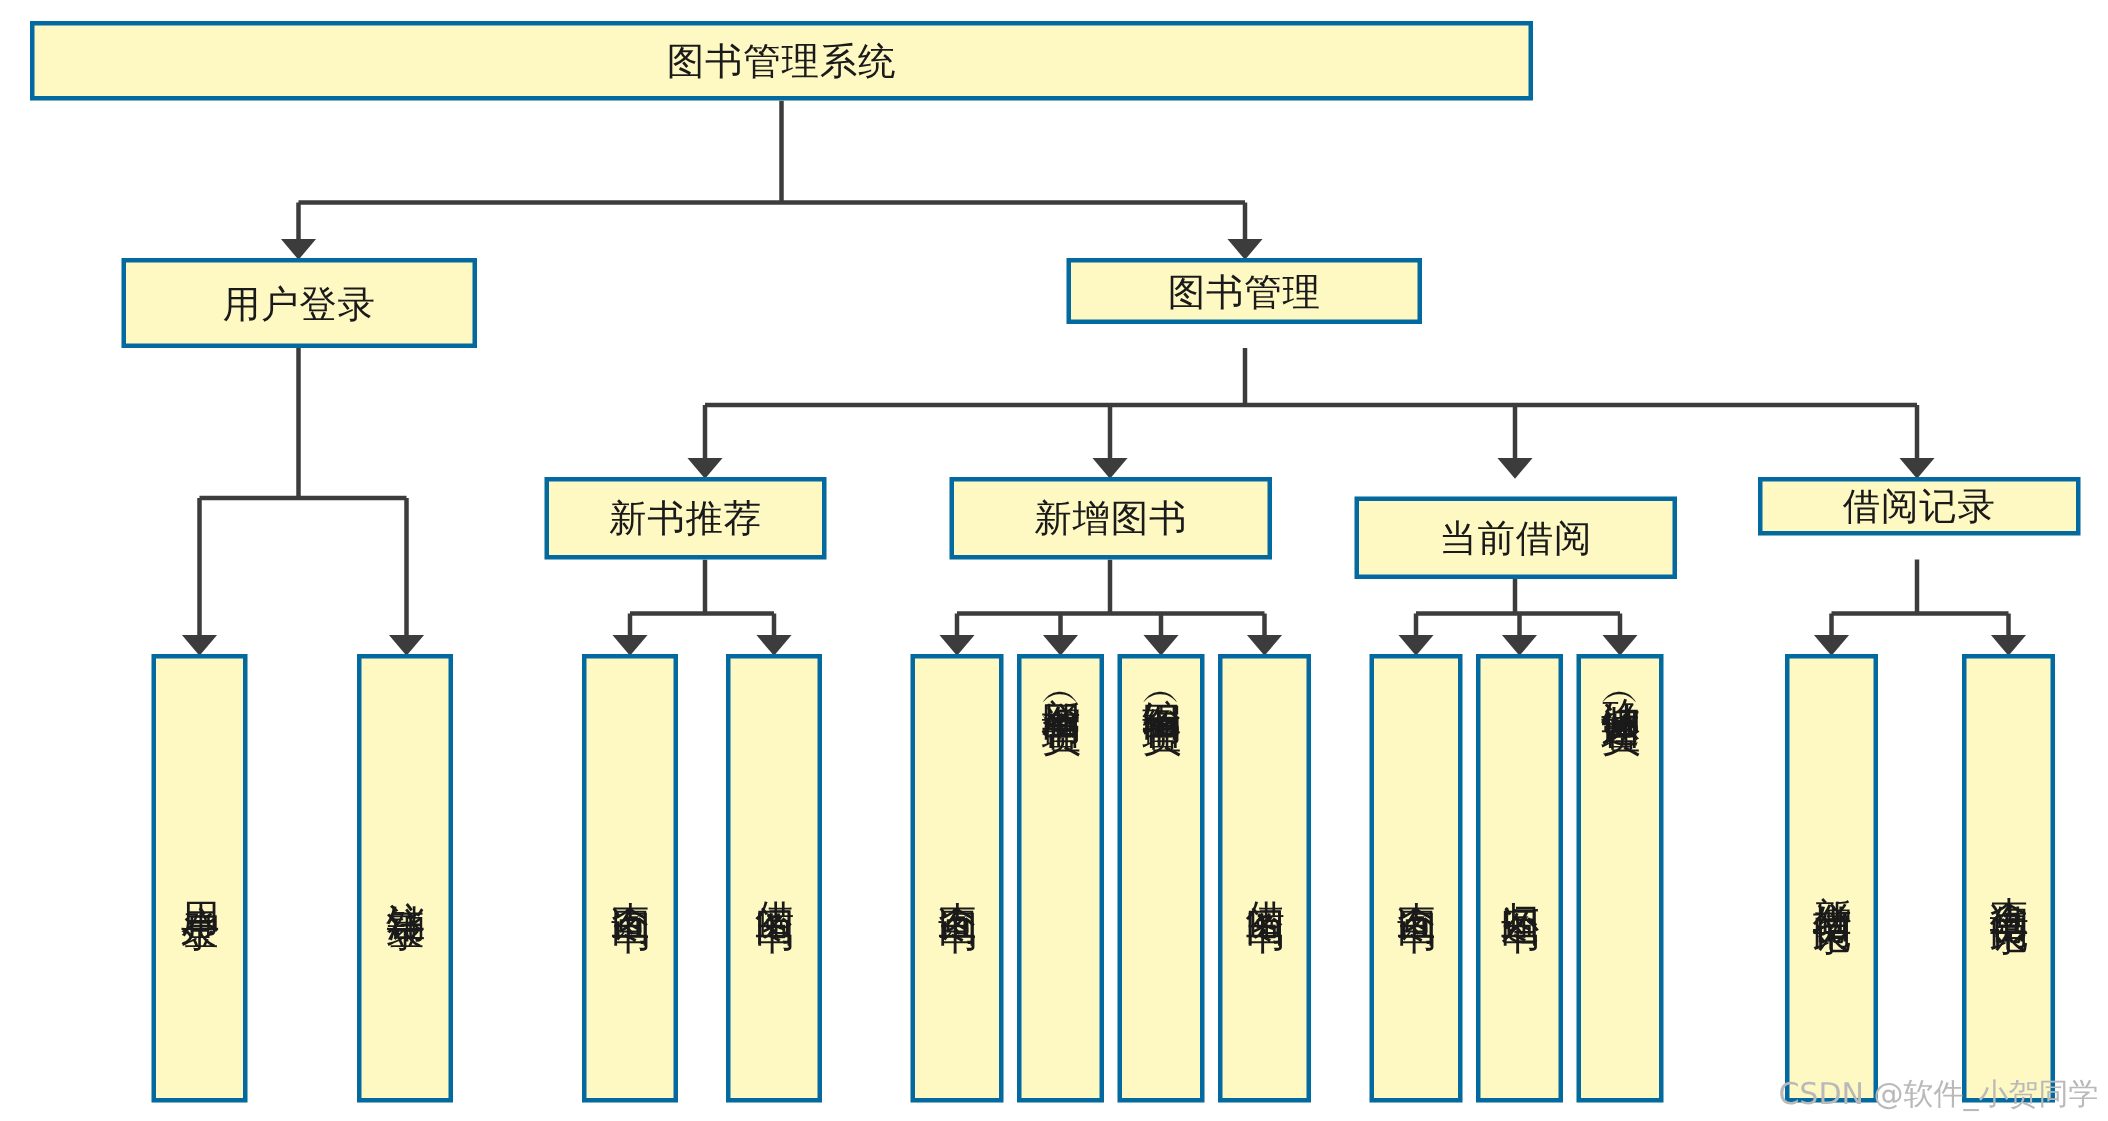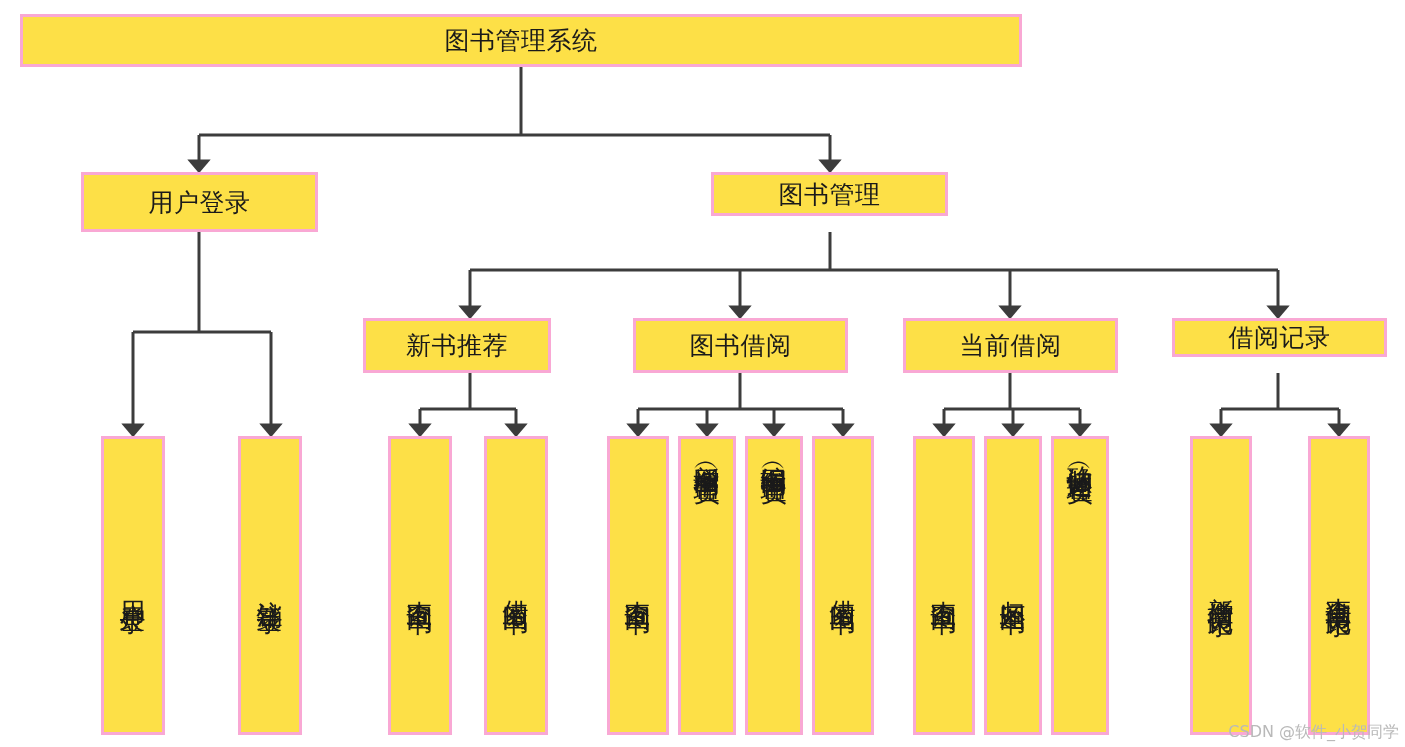--- a/index.html
+++ b/index.html
@@ -20,22 +20,22 @@
   svg.wires {
     position: absolute;
     left: 0;
     top: 0;
     width: 1405px;
     height: 747px;
   }
   .node {
     position: absolute;
     box-sizing: border-box;
-    border: 3px solid #f9a8d4;
-    background: #fde047;
+    border: 3px solid #0369a1;
+    background: #fef9c3;
     display: flex;
     align-items: center;
     justify-content: center;
     color: #1a1a1a;
   }
   .node-label {
     display: block;
     line-height: 1.08;
     letter-spacing: 0.5px;
   }
@@ -58,21 +58,21 @@
     align-items: center;
     padding-top: 0;
   }
   .node.vert.tall .node-label {
     letter-spacing: 2px;
   }
   #watermark {
     position: absolute;
     right: 6px;
     bottom: 4px;
-    font-size: 16px;
+    font-size: 20px;
     color: #b9b9b9;
     white-space: nowrap;
     pointer-events: none;
     font-family: "DejaVu Sans", "Liberation Sans", sans-serif;
   }
 </style>
 </head>
 <body>
 
 <div id="canvas">
@@ -136,23 +136,23 @@
     <span class="node-label">用户登录</span>
   </div>
   <div class="node horiz" style="left:711px; top:172px; width:237px; height:44px;">
     <span class="node-label">图书管理</span>
   </div>
 
   <div class="node horiz" style="left:363px; top:318px; width:188px; height:55px;">
     <span class="node-label">新书推荐</span>
   </div>
   <div class="node horiz" style="left:633px; top:318px; width:215px; height:55px;">
-    <span class="node-label">图书借阅</span>
-  </div>
-  <div class="node horiz" style="left:903px; top:318px; width:215px; height:55px;">
+    <span class="node-label">新增图书</span>
+  </div>
+  <div class="node horiz" style="left:903px; top:331px; width:215px; height:55px;">
     <span class="node-label">当前借阅</span>
   </div>
   <div class="node horiz" style="left:1172px; top:318px; width:215px; height:39px;">
     <span class="node-label">借阅记录</span>
   </div>
 
   <div class="node vert fill" style="left:101px; top:436px; width:64px; height:299px;">
     <span class="node-label">用户登录</span>
   </div>
   <div class="node vert fill" style="left:238px; top:436px; width:64px; height:299px;">

